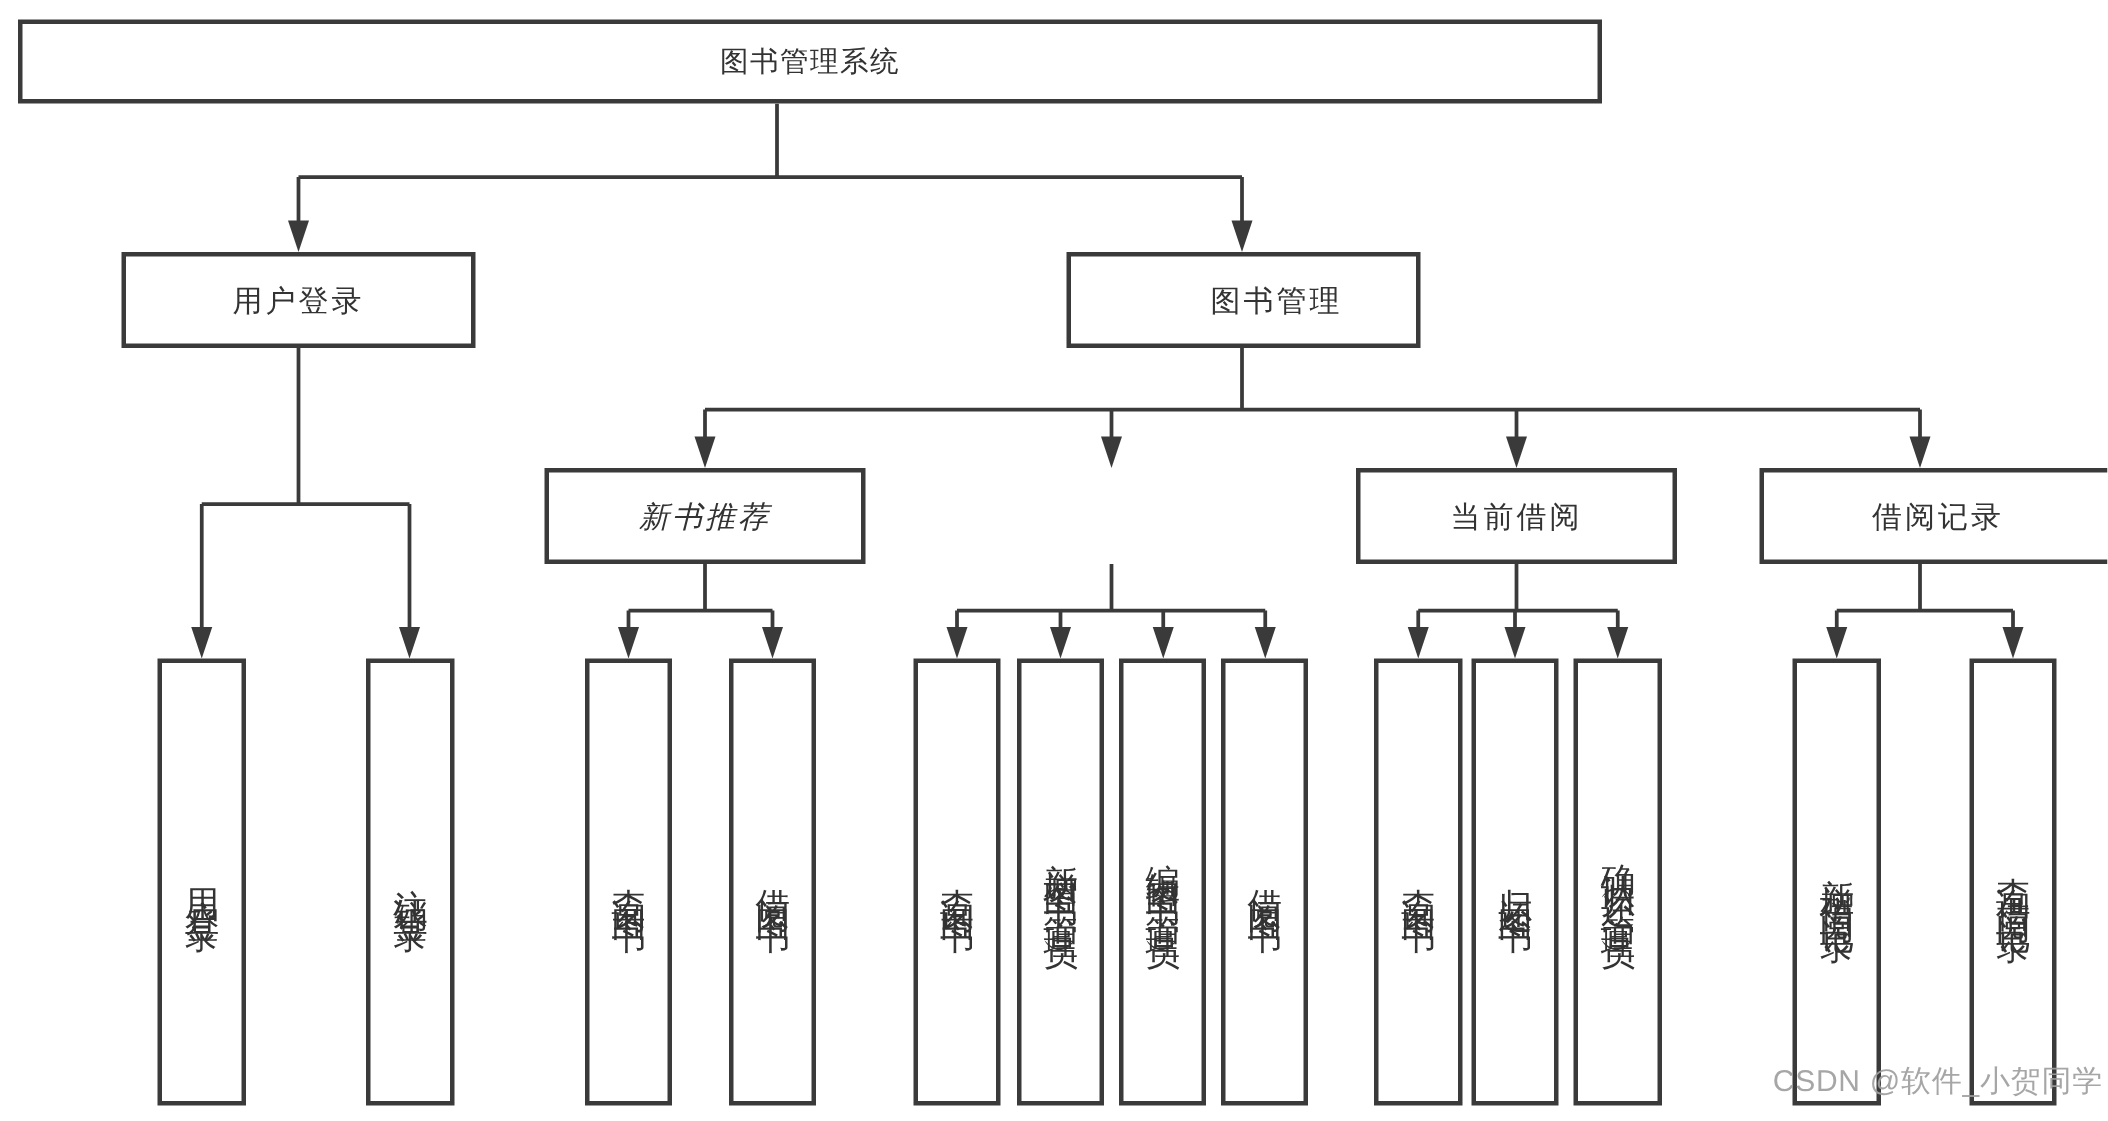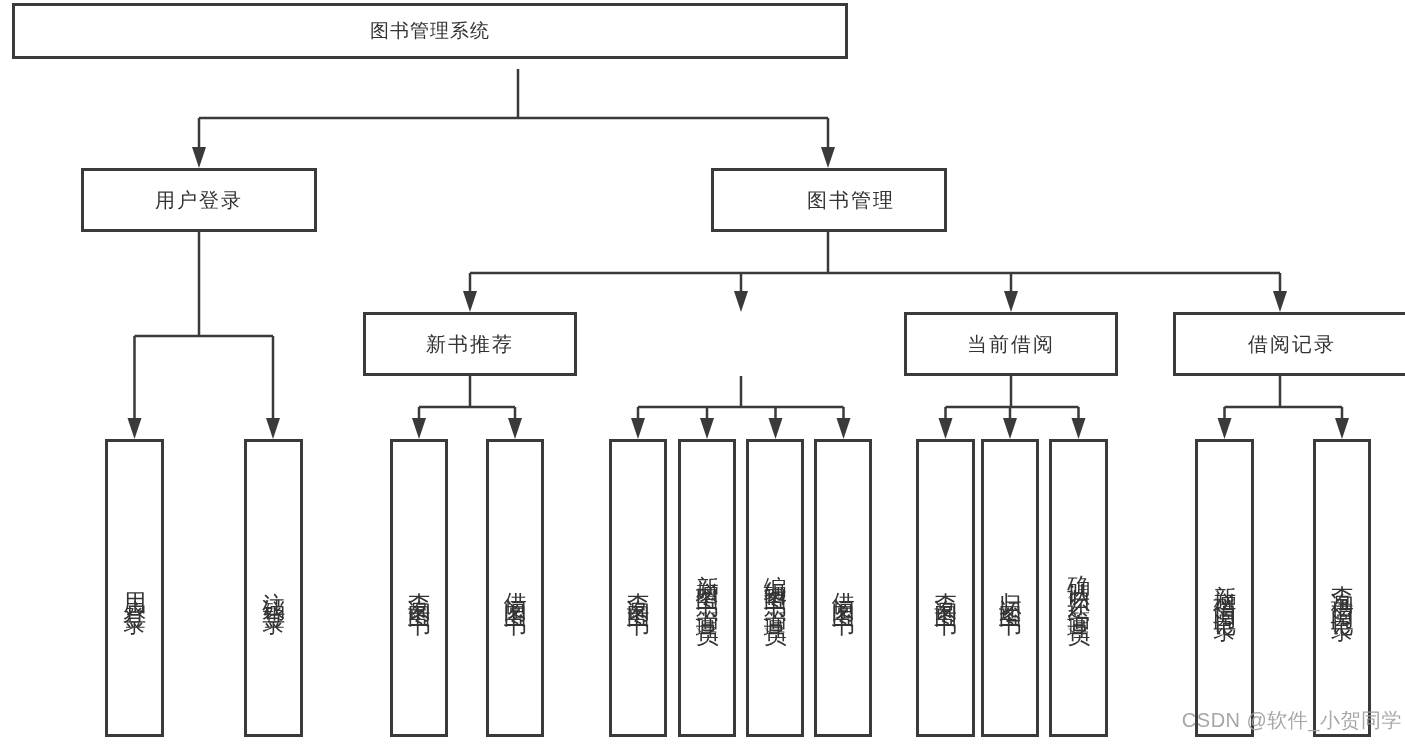--- a/index.html
+++ b/index.html
@@ -100,26 +100,26 @@
     <polygon class="arrowhead" points="700,418 714,418 707,439"></polygon>
     <polygon class="arrowhead" points="768.5,418 782.5,418 775.5,439"></polygon>
     <polygon class="arrowhead" points="836.5,418 850.5,418 843.5,439"></polygon>
     <polygon class="arrowhead" points="938.5,418 952.5,418 945.5,439"></polygon>
     <polygon class="arrowhead" points="1003,418 1017,418 1010,439"></polygon>
     <polygon class="arrowhead" points="1071.5,418 1085.5,418 1078.5,439"></polygon>
     <polygon class="arrowhead" points="1217.5,418 1231.5,418 1224.5,439"></polygon>
     <polygon class="arrowhead" points="1335,418 1349,418 1342,439"></polygon>
   </svg>
 
-  <div class="node h root" style="left:12px; top:3px; width:836px; height:56px;text-align:right;">图书管理系统</div>
+  <div class="node h root" style="left:12px; top:13px; width:1056px; height:56px;text-align:right;">图书管理系统</div>
 
   <div class="node h" style="left:81px; top:168px; width:236px; height:64px;">用户登录</div>
   <div class="node h" style="left:711px; top:168px; width:236px; height:64px;padding-left:44px;">图书管理</div>
 
-  <div class="node h" style="left:363px; top:312px; width:214px; height:64px;">新书推荐</div>
+  <div class="node h" style="left:363px; top:312px; width:214px; height:64px;font-style:italic;">新书推荐</div>
   <div class="node h" style="left:904px; top:312px; width:214px; height:64px;">当前借阅</div>
   <div class="node h" style="left:1173px; top:312px; width:238px; height:64px;">借阅记录</div>
 
   <div class="node v" style="left:105px; top:439px; width:59px; height:298px;">用户登录</div>
   <div class="node v" style="left:244px; top:439px; width:59px; height:298px;">注销登录</div>
 
   <div class="node v" style="left:390px; top:439px; width:58px; height:298px;">查询图书</div>
   <div class="node v" style="left:486px; top:439px; width:58px; height:298px;">借阅图书</div>
 
   <div class="node v" style="left:609px; top:439px; width:58px; height:298px;">查询图书</div>

